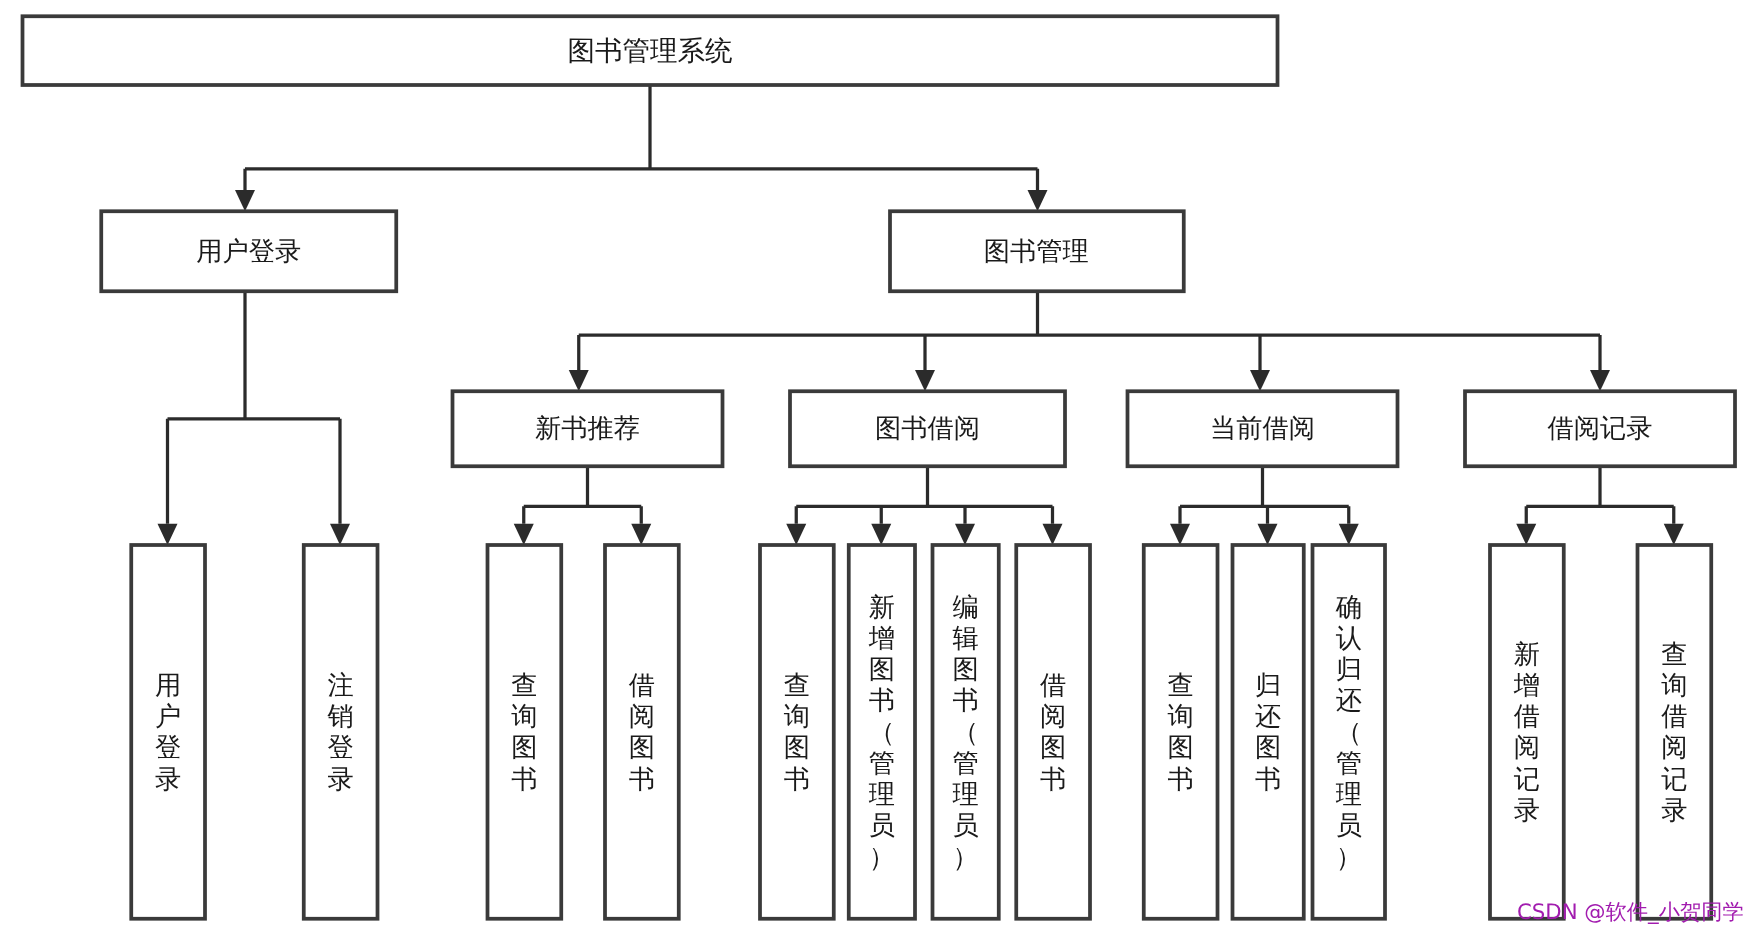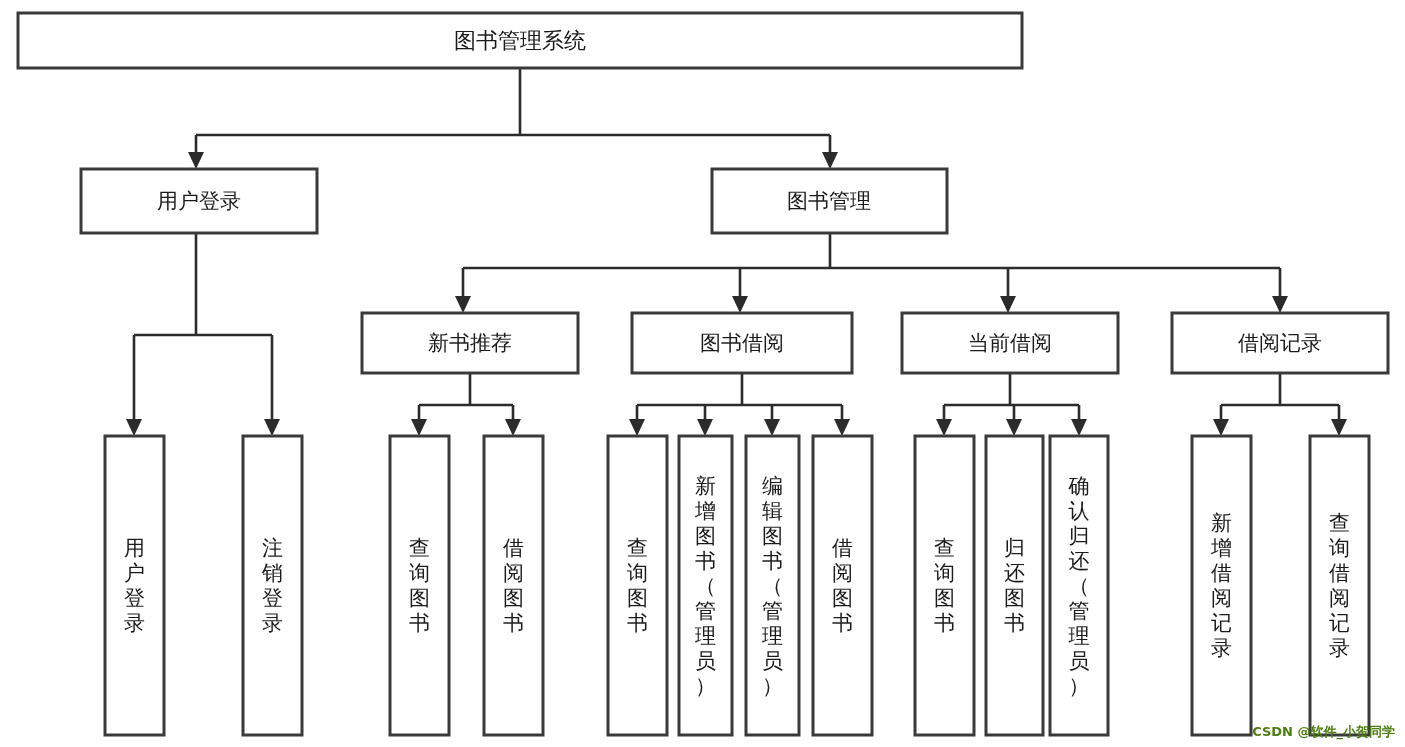--- a/index.html
+++ b/index.html
@@ -41,26 +41,25 @@
     stroke-width: 2.6;
     fill: none;
   }
   .arrowhead {
     fill: #2b2b2b;
   }
   .watermark {
     position: absolute;
     right: 10px;
     bottom: 6px;
-    font-size: 13px;
-    color: #4d7c0f;
+    font-size: 17px;
+    color: #a21caf;
     font-family: "DejaVu Sans", "Liberation Sans", sans-serif;
     white-space: nowrap;
     pointer-events: none;
-    font-weight: bold;
   }
 </style>
 </head>
 <body>
 
 <svg id="diagram" viewBox="0 0 1405 747">
   <defs>
     <marker id="arrow" viewBox="0 0 12 14" refX="6" refY="13" markerWidth="12" markerHeight="14" orient="auto-start-reverse">
       <path d="M 0 0 L 12 0 L 6 14 Z" class="arrowhead"></path>
     </marker>

